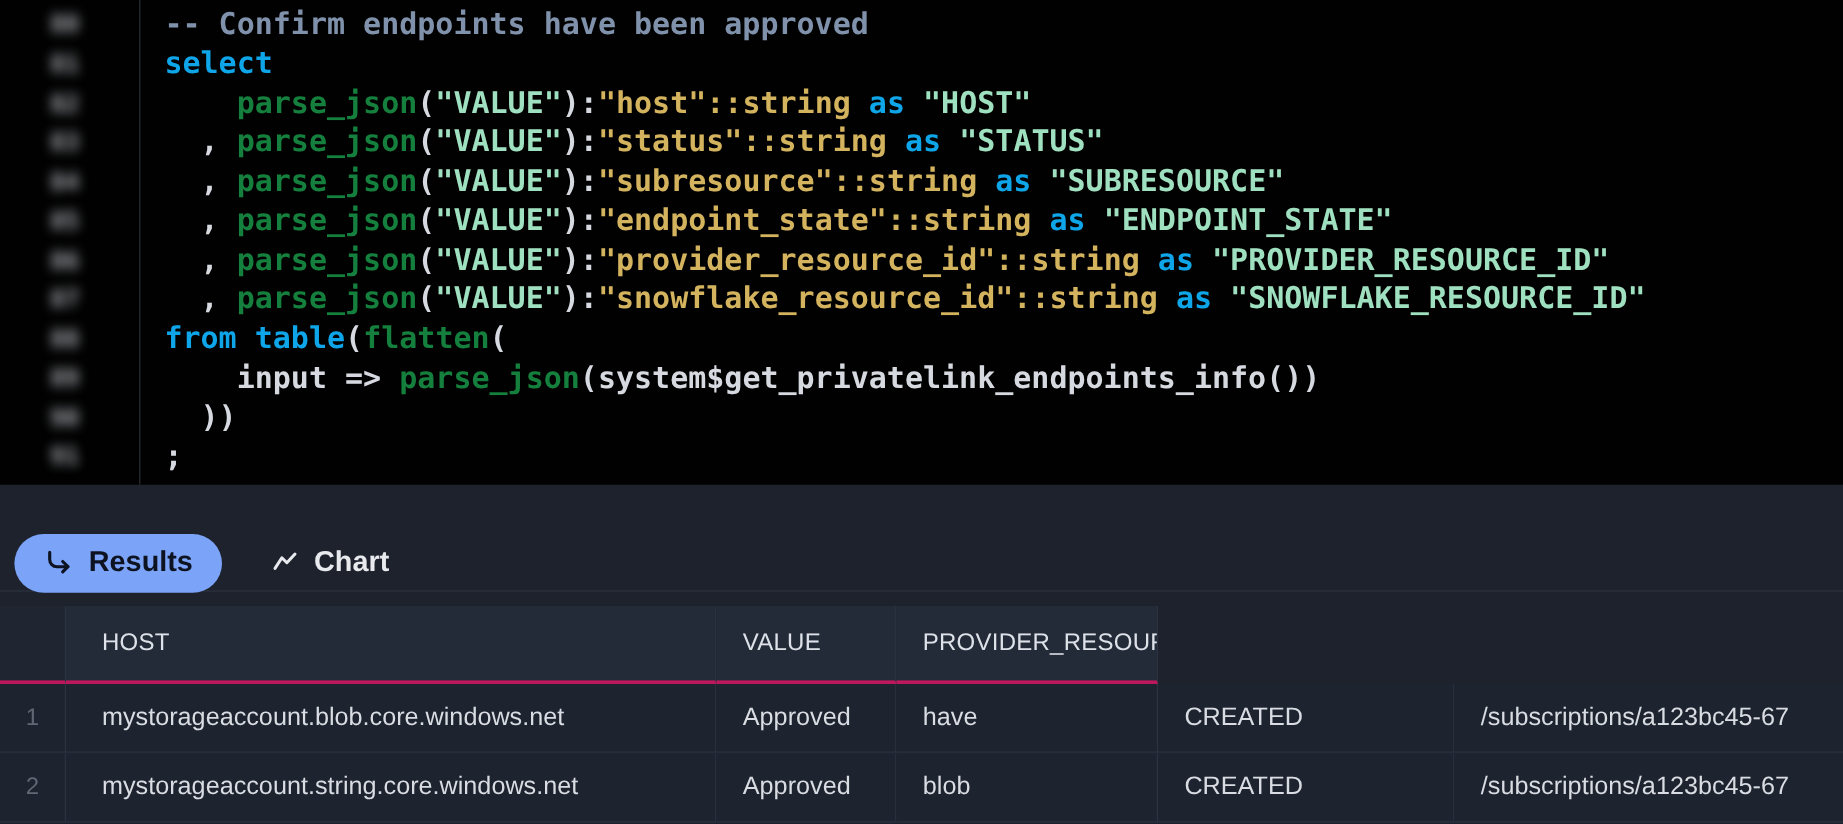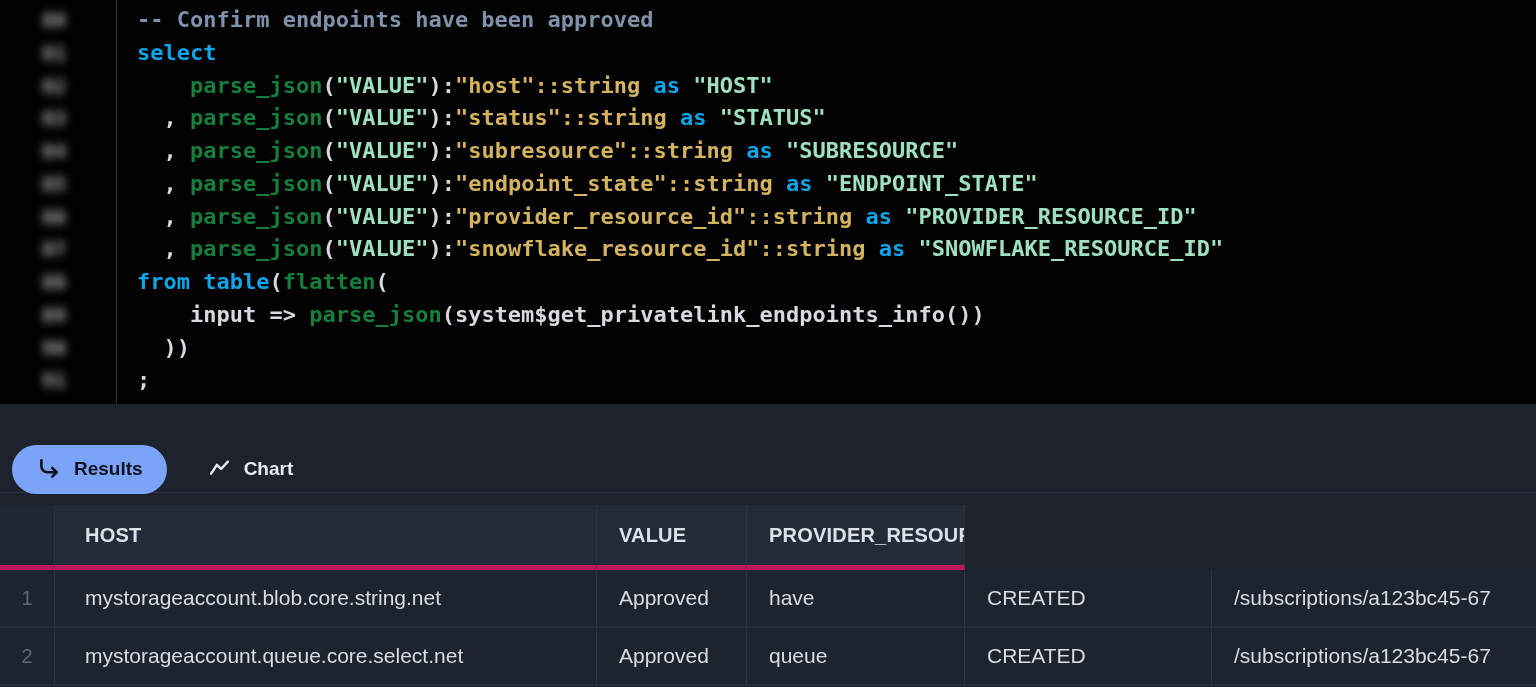--- a/index.html
+++ b/index.html
@@ -33,21 +33,21 @@
     font-family: "DejaVu Sans Mono", monospace;
     font-size: 20px;
     font-weight: 600;
     color: #c9ced6;
     filter: blur(5px);
     opacity: 0.85;
   }
   .code {
     padding: 4px 0 0 20px;
     font-family: "DejaVu Sans Mono", monospace;
-    font-size: 22px;
+    font-size: 25px;
     font-weight: 600;
     white-space: pre;
     overflow: hidden;
   }
   .code-line { height: 32.75px; line-height: 32.75px; }
   .tok-comment  { color: #8092ab; }
   .tok-keyword  { color: #0ea5e9; }
   .tok-function { color: #15803d; }
   .tok-ident    { color: #9fe0c0; }
   .tok-string   { color: #d4b35e; }
@@ -64,21 +64,21 @@
   }
   .tab {
     display: flex; align-items: center;
     gap: 12px;
     height: 49px;
     border: none;
     background: transparent;
     border-radius: 25px;
     padding: 0 24px;
     font-family: "Liberation Sans", sans-serif;
-    font-size: 19px;
+    font-size: 24px;
     font-weight: bold;
     color: #e8eaee;
     cursor: pointer;
     margin-top: 42px;
   }
   .tab.active {
     background: #7ba3f8;
     color: #0d1320;
   }
   .tab + .tab { margin-left: 16px; justify-content: flex-end; }
@@ -99,23 +99,23 @@
     overflow: hidden;
     white-space: nowrap;
     display: flex;
     align-items: center;
     padding-left: 22px;
   }
   .t-cell:nth-child(2) { padding-left: 30px; }
   .t-head .t-cell {
     height: 65px;
     background: #232a38;
-    border-bottom: 5px solid #be185d;
+    border-bottom: 3px solid #be185d;
     font-size: 20px;
-    font-weight: bold;
+    font-weight: normal;
     color: #dde1e8;
     letter-spacing: 0.2px;
   }
   .t-head .t-cell.corner { background: #1f2531; }
   .t-body .t-cell {
     height: 58px;
     background: #1e242f;
     border-bottom: 2px solid #262d3a;
     font-size: 21px;
     color: #d9dce2;
@@ -173,30 +173,30 @@
   <div class="table-wrap">
     <div class="t-row t-head">
         <div class="t-cell rownum corner"></div>
         <div class="t-cell">HOST</div>
         <div class="t-cell">VALUE</div>
         <div class="t-cell">PROVIDER_RESOURCE_ID</div>
       </div>
     <div class="t-body">
         <div class="t-row">
           <div class="t-cell rownum">1</div>
-          <div class="t-cell">mystorageaccount.blob.core.string.net</div>
+          <div class="t-cell">mystorageaccount.blob.core.windows.net</div>
           <div class="t-cell">Approved</div>
           <div class="t-cell">have</div>
           <div class="t-cell">CREATED</div>
           <div class="t-cell">/subscriptions/a123bc45-67</div>
         </div>
         <div class="t-row">
           <div class="t-cell rownum">2</div>
-          <div class="t-cell">mystorageaccount.queue.core.select.net</div>
+          <div class="t-cell">mystorageaccount.string.core.windows.net</div>
           <div class="t-cell">Approved</div>
-          <div class="t-cell">queue</div>
+          <div class="t-cell">blob</div>
           <div class="t-cell">CREATED</div>
           <div class="t-cell">/subscriptions/a123bc45-67</div>
         </div>
       </div>
   </div>
 
 </div>
 
 </body></html>

